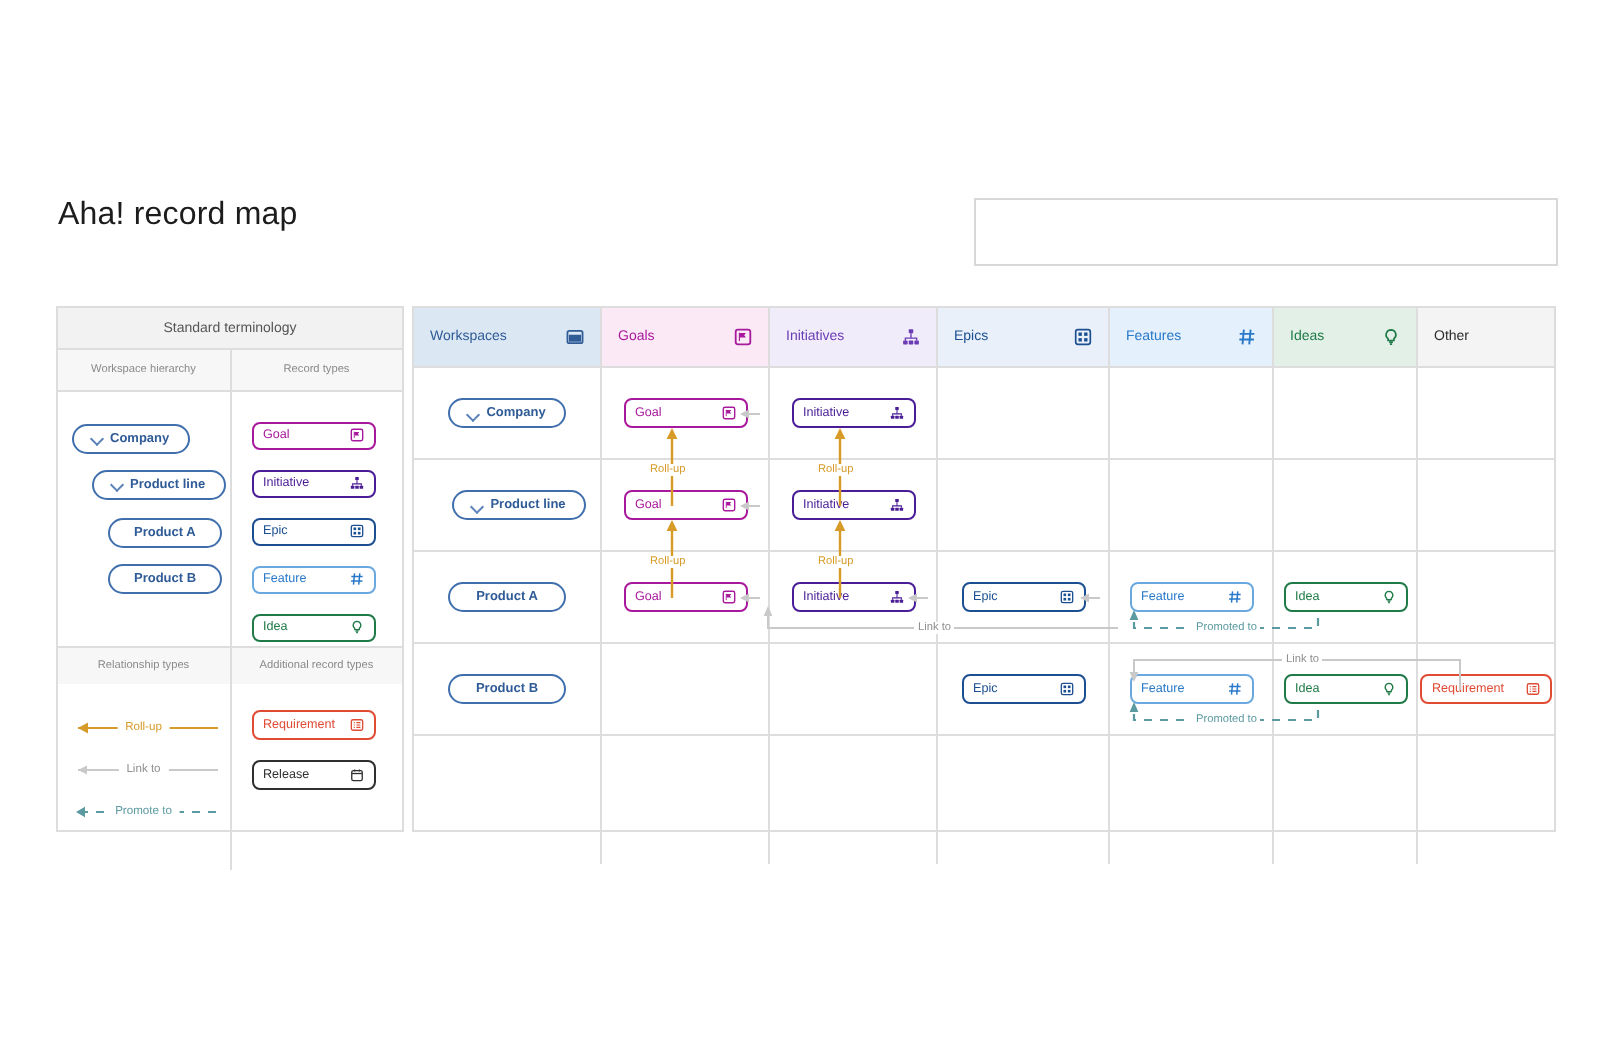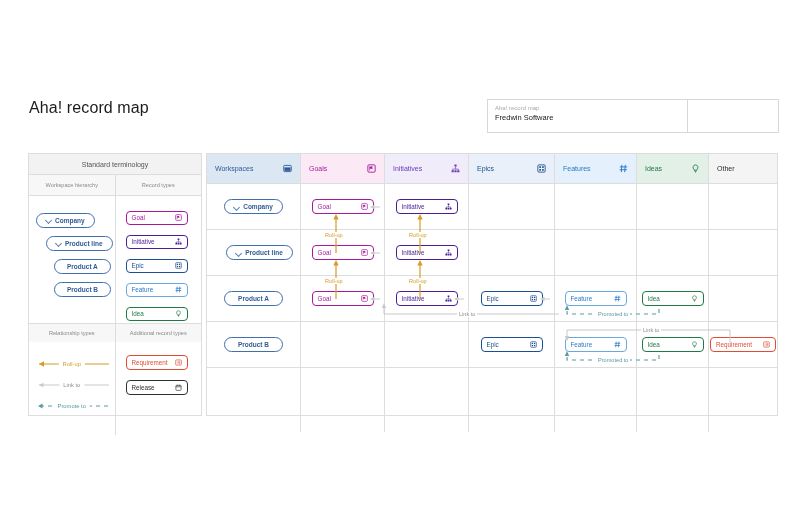--- a/index.html
+++ b/index.html
@@ -145,24 +145,20 @@
   .lbl-rollup{color:#d79b28;}
   .lbl-linkto{color:#8f8f8f;}
   .lbl-promo{color:#5a9aa0;}
 </style>
 </head>
 <body>
 
 <div class="page-title">Aha! record map</div>
 
 <div class="titlebox">
-  <div class="cellA">
-    <div class="tb-label">Aha! record map</div>
-    <div class="tb-value">Fredwin Software</div>
-  </div>
 </div>
 
 <div class="legend">
   <div class="legend-title">Standard terminology</div>
   <div class="legend-sub">
     <div>Workspace hierarchy</div>
     <div>Record types</div>
   </div>
 
   <div class="legend-body">

